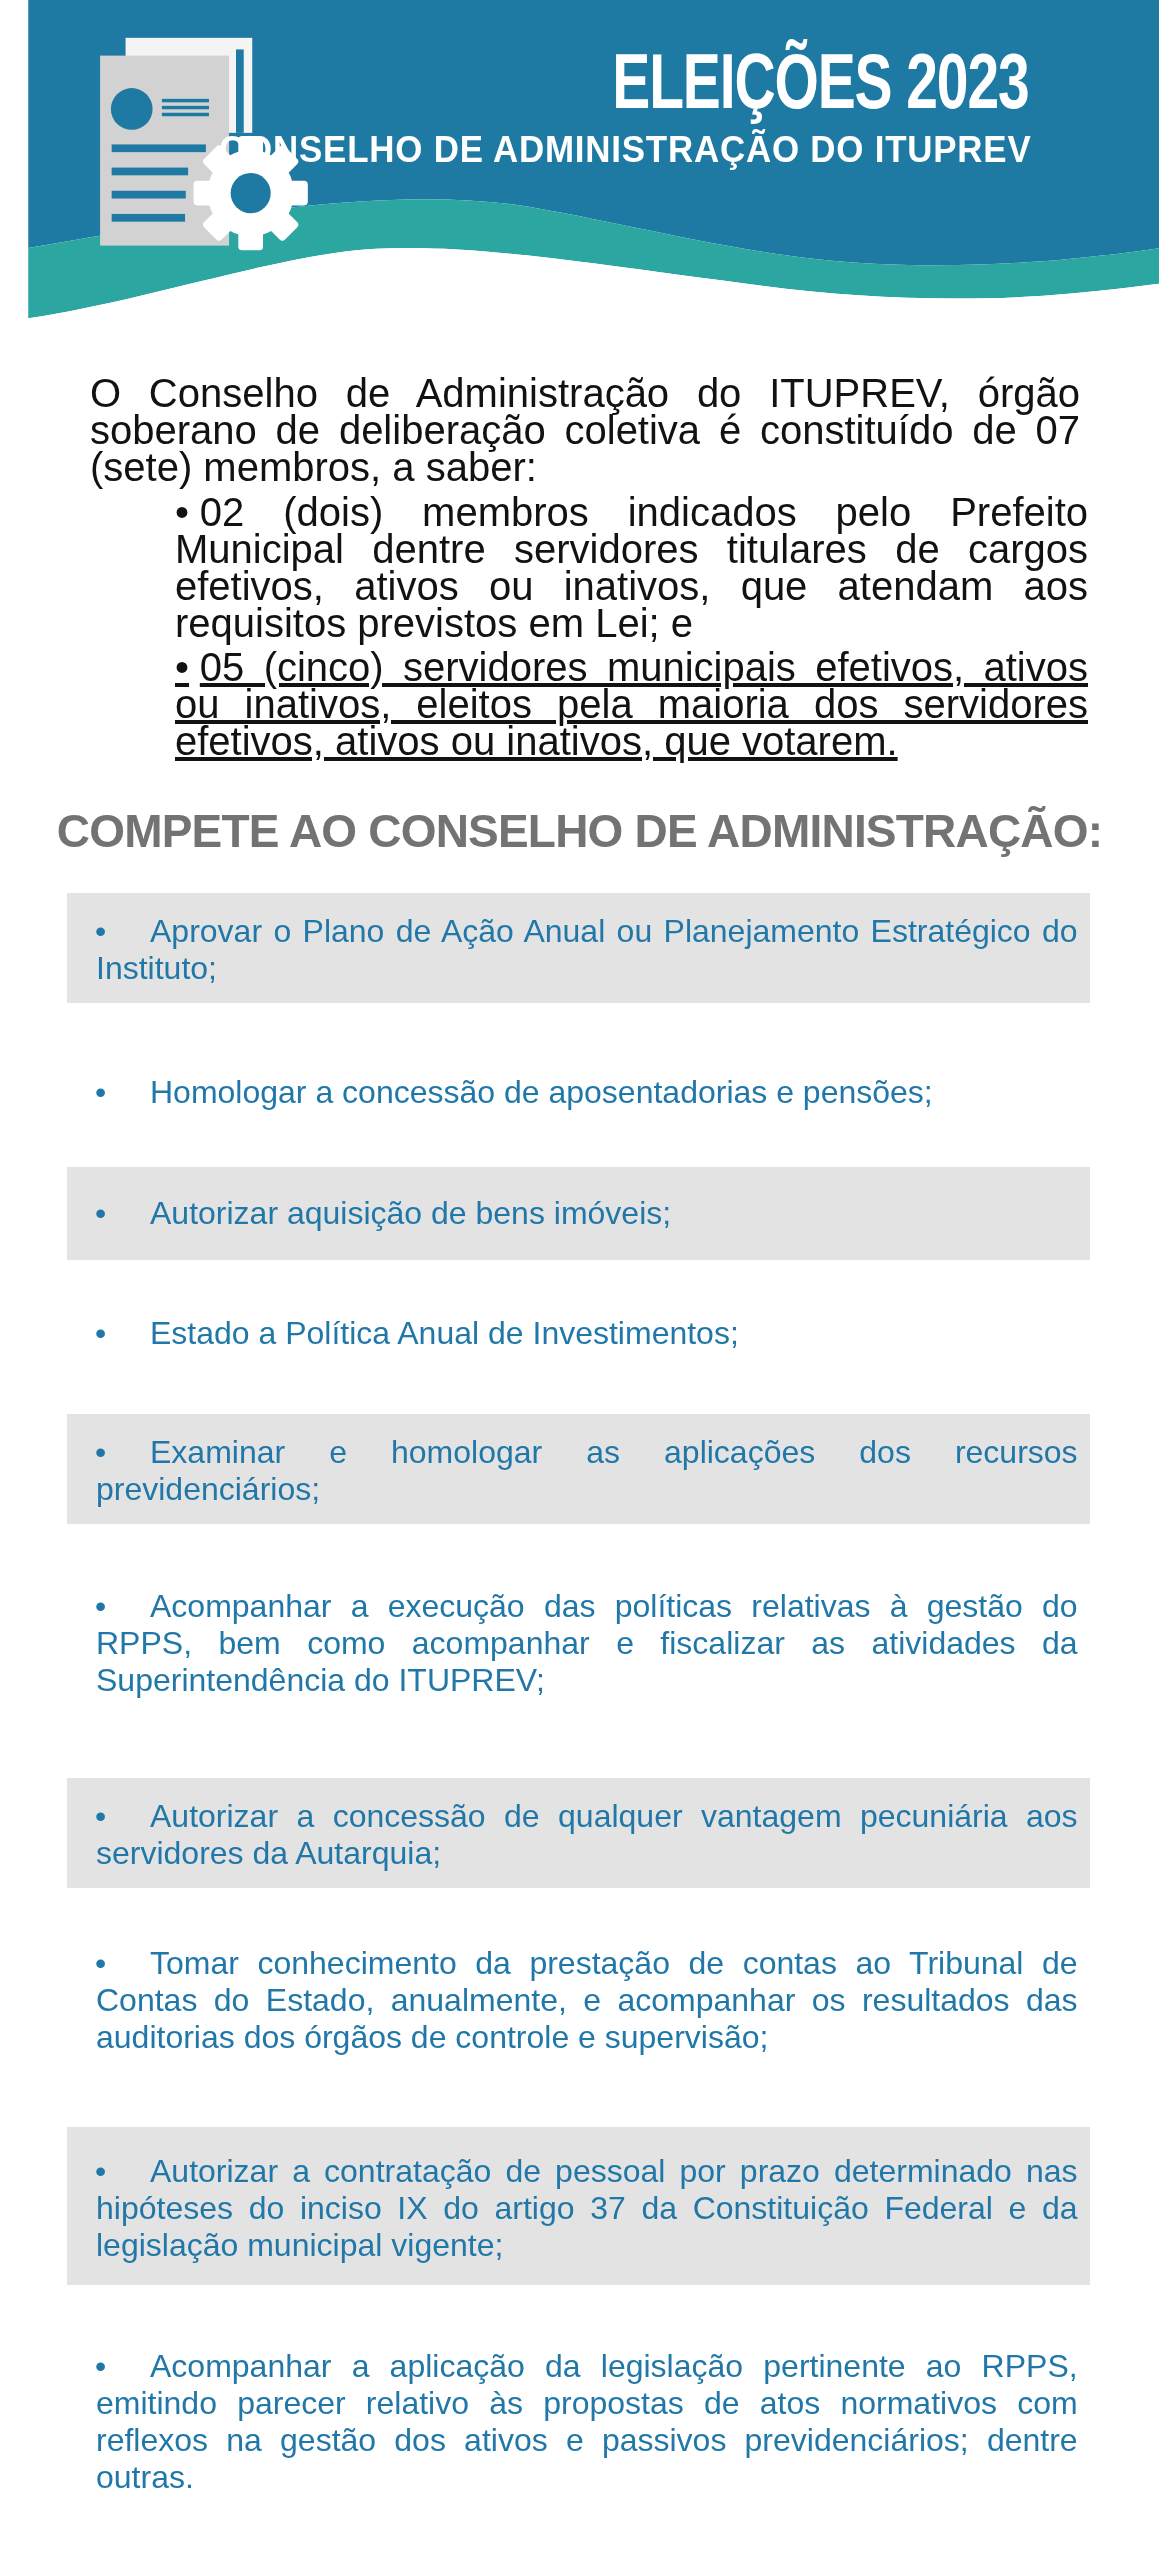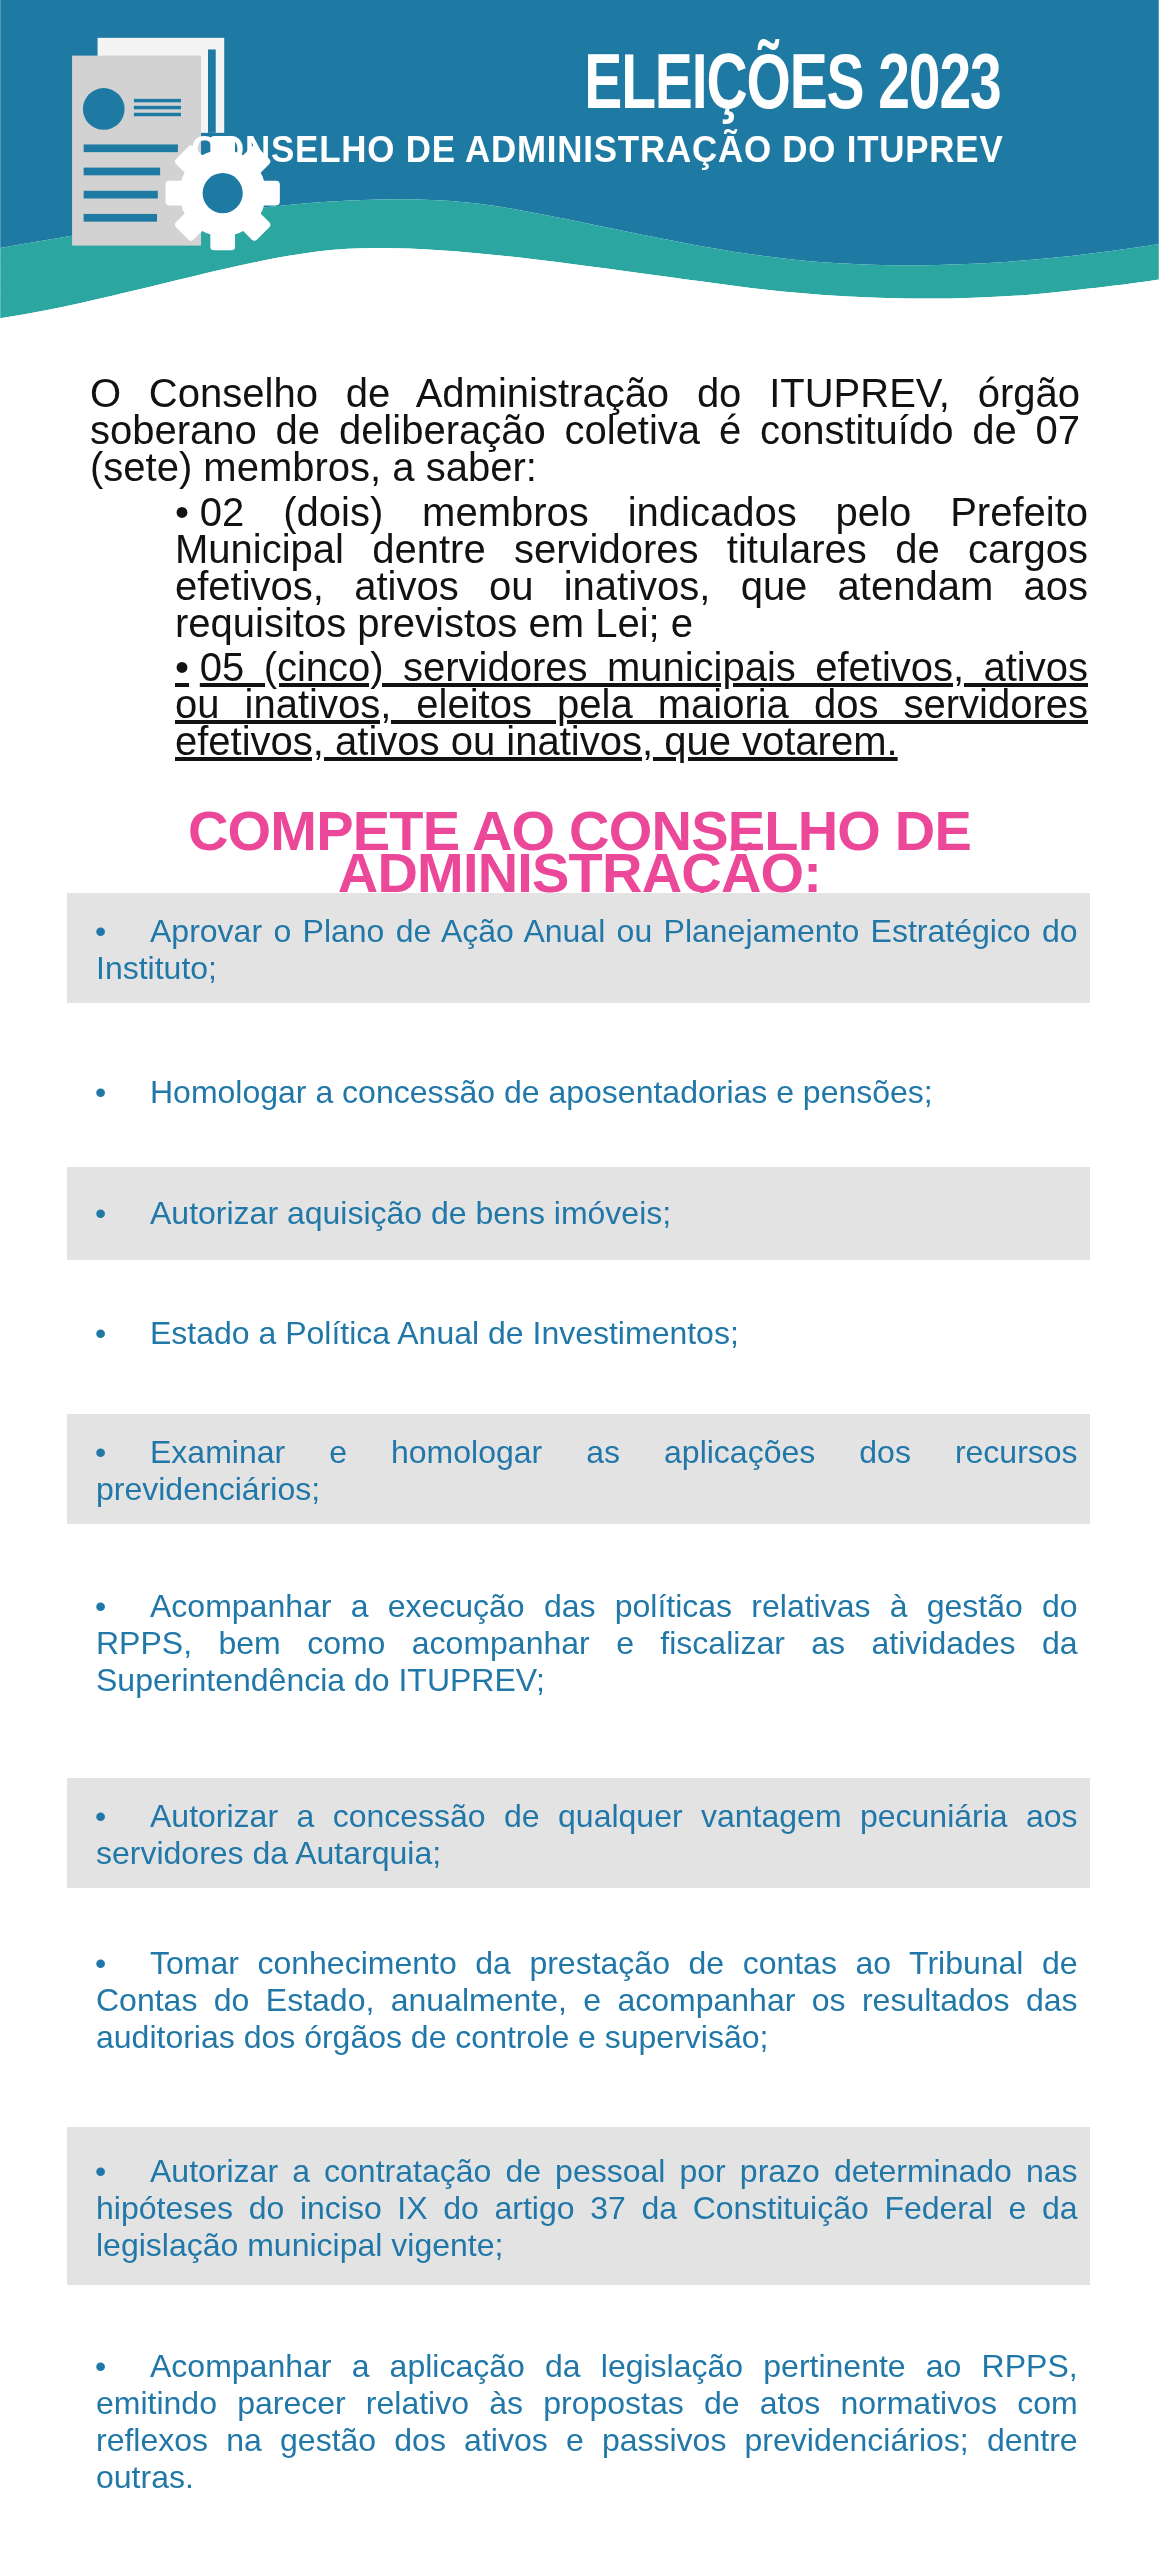--- a/index.html
+++ b/index.html
@@ -1,21 +1,21 @@
 <!DOCTYPE html>
 <html style="font-size:12.4px"><head>
 <meta charset="utf-8">
 <style>
   html,body { margin:0; padding:0; background:#ffffff; }
   .page {
     position:relative; width:1159px; height:2576px;
     background:#ffffff; overflow:hidden;
     font-family:"Liberation Sans", sans-serif;
   }
-  .banner { position:absolute; top:0; left:0; width:1032px; height:363px; }
+  .banner { position:absolute; top:0; left:0; width:1032px; height:363px;padding-left:28px; }
   .banner svg { display:block; }
 
   .title {
     position:absolute; top:43px; right:31px;
     font-size:77px; font-weight:bold; color:#ffffff;
     letter-spacing:-1.5px; white-space:nowrap; line-height:1;
     transform:scaleX(0.74); transform-origin:100% 0;
   }
   .subtitle {
     position:absolute; top:132px; right:29px;
@@ -26,22 +26,22 @@
 
   .black-text { color:#121212; font-size:40px; line-height:37px; text-align:justify; }
   .para1 { position:absolute; top:335px; left:90px; width:990px; }
   .bpara { position:absolute; left:175px; width:913px; }
   .bpara1 { top:454px; }
   .bpara2 { top:609px;text-decoration:underline; }
   .ib { margin-right:10.8px; }
 
   .heading {
     position:absolute; top:810px; left:0; width:1159px;
-    text-align:center; font-size:56px; line-height:42px;
-    font-weight:bold; color:#ec4899; letter-spacing:-0.8px;
+    text-align:center; font-size:46px; line-height:42px;
+    font-weight:bold; color:#737373; letter-spacing:-0.8px;
   }
 
   .item {
     position:absolute; left:67px; width:1023px; box-sizing:border-box;
     padding:20px 12.4px 15.5px 29px;
     font-size:32px; line-height:37px; color:#2178A8; text-align:justify;
   }
   .item p { margin:0; text-indent:54px; }
   .item .bullet { position:absolute; left:28px; top:20px; }
   .item.gray { background:#E3E3E3; }

